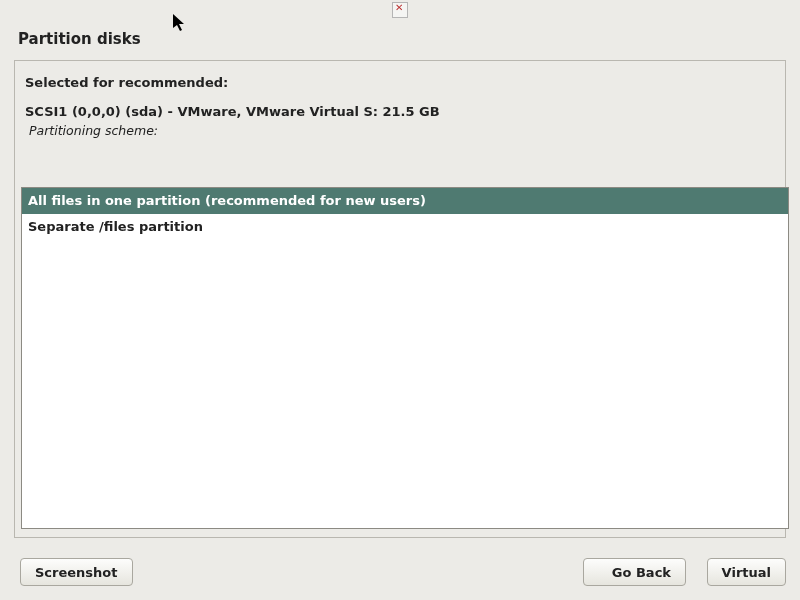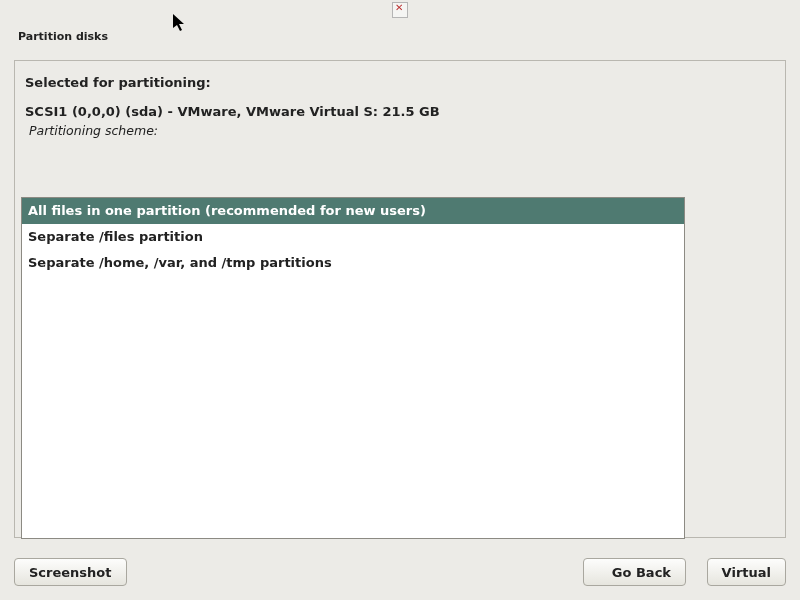--- a/index.html
+++ b/index.html
@@ -24,21 +24,21 @@
     content: "✕";
     position: absolute;
     top: -1px; left: 2px;
     font-size: 10px;
     color: #b33;
   }
   .page-title {
     position: absolute;
     top: 30px; left: 18px;
     font-weight: bold;
-    font-size: 11px;
+    font-size: 15px;
   }
   .main-panel {
     position: absolute;
     top: 60px; left: 14px;
     width: 772px; height: 478px;
     border: 1px solid #b9b7b0;
     background: #ecebe7;
   }
   .section-line {
     margin: 14px 10px 0 10px;
@@ -52,40 +52,40 @@
     font-weight: bold;
     line-height: 1.35;
   }
   .scheme-label {
     margin: 4px 0 0 14px;
     font-style: italic;
     font-size: 12.5px;
   }
   .listbox {
     position: absolute;
-    top: 136px; left: 6px;
-    width: 664px; height: 342px;
+    top: 126px; left: 6px;
+    width: 768px; height: 342px;
     border: 1px solid #8c8a83;
     background: #ffffff;
     overflow: hidden;
   }
   .listitem {
     padding: 4px 6px;
     font-weight: bold;
     font-size: 13px;
     line-height: 1.4;
     cursor: pointer;
   }
   .listitem.selected {
     background: #4f7a71;
     color: #ffffff;
   }
   .footer {
     position: absolute;
-    bottom: 14px; left: 14px; right: 14px;
+    bottom: 14px; left: 20px; right: 14px;
     height: 30px;
   }
   .btn {
     display: inline-flex;
     align-items: center;
     justify-content: center;
     height: 28px;
     padding: 0 14px;
     border: 1px solid #a9a79f;
     border-radius: 4px;
@@ -116,33 +116,30 @@
   <div class="cursor">
     <svg width="14" height="18">
       <polygon points="0,0 0,14 4,11 7,17 9,16 6,10 11,10" fill="#000"></polygon>
     </svg>
   </div>
 
   <div class="page-title">Partition disks</div>
 
   <div class="main-panel">
 
-    <div class="section-line">Selected for partitioning:</div>
+    <div class="section-line">Selected for recommended:</div>
     <div class="section-line info">SCSI1 (0,0,0) (sda) - VMware, VMware Virtual S: 21.5 GB</div>
     <div class="scheme-label">Partitioning scheme:</div>
 
     <div class="listbox">
       <div class="listitem selected">
         <span>All files in one partition (recommended for new users)</span>
       </div>
       <div class="listitem">
         <span>Separate /files partition</span>
-      </div>
-      <div class="listitem">
-        <span>Separate /home, /var, and /tmp partitions</span>
       </div>
     </div>
 
   </div>
 
   <div class="footer">
     <div class="btn screenshot">
       <span>Screenshot</span>
     </div>
     <div class="btn goback">

